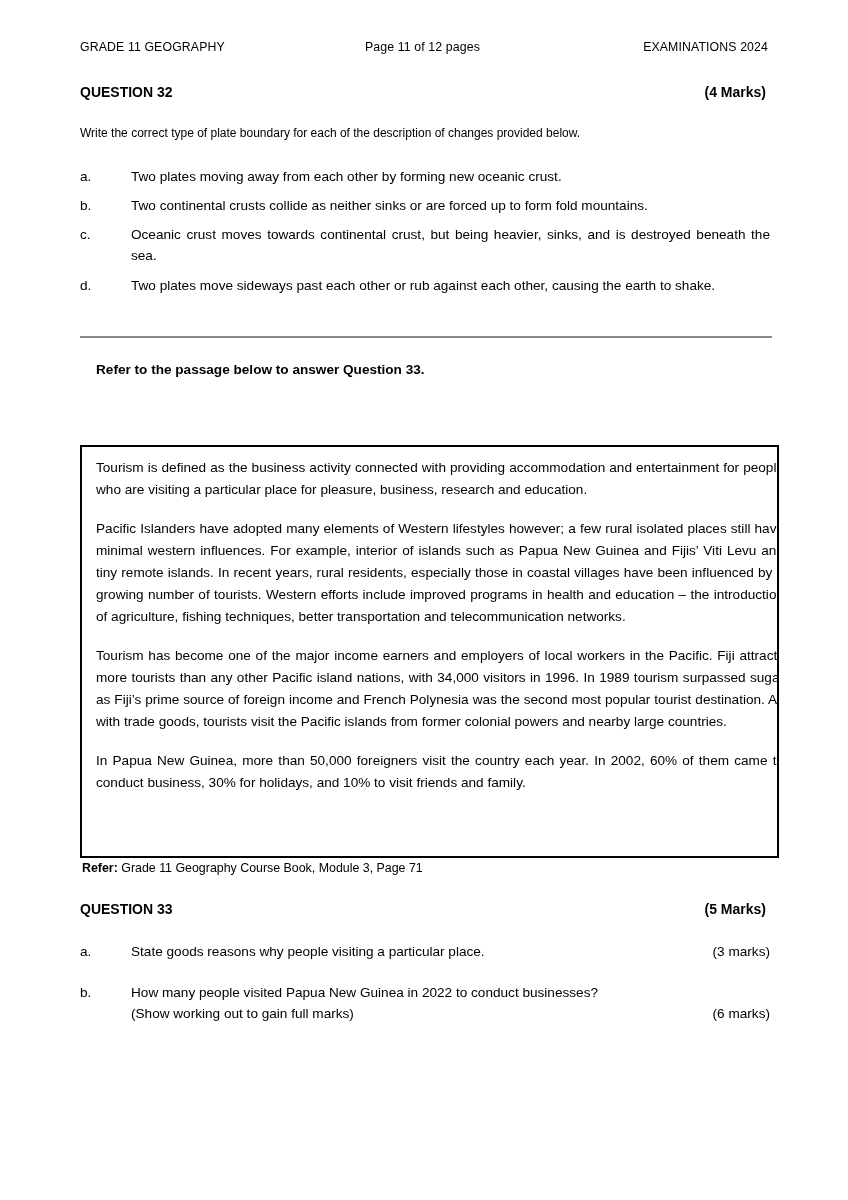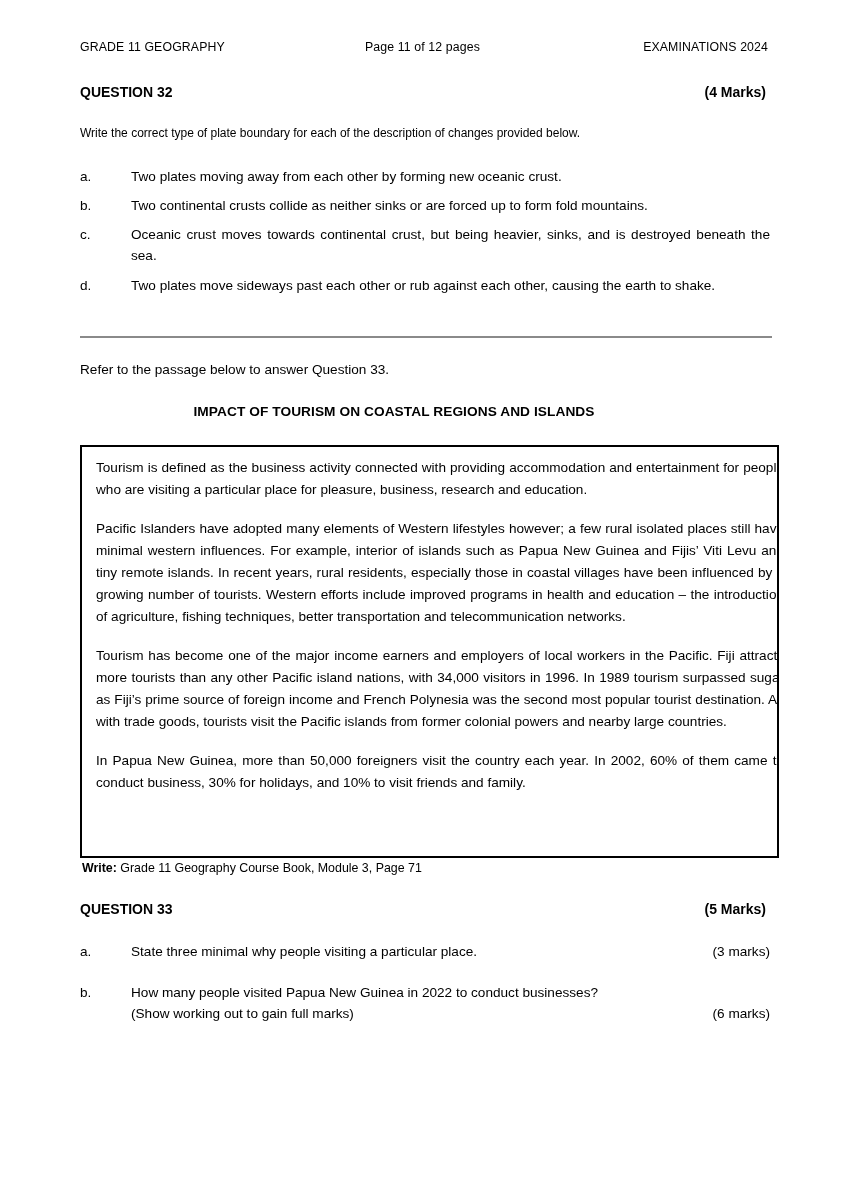--- a/index.html
+++ b/index.html
@@ -112,24 +112,24 @@
     left: 80px;
     top: 336px;
     width: 692px;
     height: 2px;
     background: #8a8a8a;
   }
 
   
   .refer {
     position: absolute;
-    left: 80px;
+    left: 96px;
     top: 362px;
     font-size: 13.6px;
-    font-weight: normal;
+    font-weight: bold;
     white-space: nowrap;
   }
 
   
   .passage-title {
     position: absolute;
     left: 80px;
     top: 404px;
     width: 688px;
     text-align: center;
@@ -211,43 +211,42 @@
 
   <div class="item" style="top:276px;">
     <span class="lbl">d.</span>
     <span class="txt justify">Two plates move sideways past each other or rub against each other, causing the earth to shake.</span>
   </div>
 
   <div class="hrule"></div>
 
   <div class="refer">Refer to the passage below to answer Question 33.</div>
 
-  <div class="passage-title">IMPACT OF TOURISM ON COASTAL REGIONS AND ISLANDS</div>
 
   <div class="passage-box">
     <div class="passage-inner">
       <p>Tourism is defined as the business activity connected with providing accommodation and entertainment for people who are visiting a particular place for pleasure, business, research and education.</p>
       <p>Pacific Islanders have adopted many elements of Western lifestyles however; a few rural isolated places still have minimal western influences. For example, interior of islands such as Papua New Guinea and Fijis’ Viti Levu and tiny remote islands. In recent years, rural residents, especially those in coastal villages have been influenced by a growing number of tourists. Western efforts include improved programs in health and education – the introduction of agriculture, fishing techniques, better transportation and telecommunication networks.</p>
       <p>Tourism has become one of the major income earners and employers of local workers in the Pacific. Fiji attracts more tourists than any other Pacific island nations, with 34,000 visitors in 1996. In 1989 tourism surpassed sugar as Fiji’s prime source of foreign income and French Polynesia was the second most popular tourist destination. As with trade goods, tourists visit the Pacific islands from former colonial powers and nearby large countries.</p>
       <p>In Papua New Guinea, more than 50,000 foreigners visit the country each year. In 2002, 60% of them came to conduct business, 30% for holidays, and 10% to visit friends and family.</p>
     </div>
   </div>
 
   <div class="source">
-    <span class="source-label">Write:</span><span> Grade 11 Geography Course Book, Module 3, Page 71</span>
+    <span class="source-label">Refer:</span><span> Grade 11 Geography Course Book, Module 3, Page 71</span>
   </div>
 
   <div class="q-head" style="top:901px;">
     <span class="q-title">QUESTION 33</span>
     <span class="q-marks">(5 Marks)</span>
   </div>
 
   <div class="item" style="top:942px;">
     <span class="lbl">a.</span>
-    <span class="txt">State three minimal why people visiting a particular place.</span>
+    <span class="txt">State goods reasons why people visiting a particular place.</span>
     <span class="marks" style="top:0;">(3 marks)</span>
   </div>
 
   <div class="item" style="top:983px;">
     <span class="lbl">b.</span>
     <span class="txt">How many people visited Papua New Guinea in 2022 to conduct businesses?</span>
     <span class="txt">(Show working out to gain full marks)</span>
     <span class="marks" style="top:21px;">(6 marks)</span>
   </div>
 

